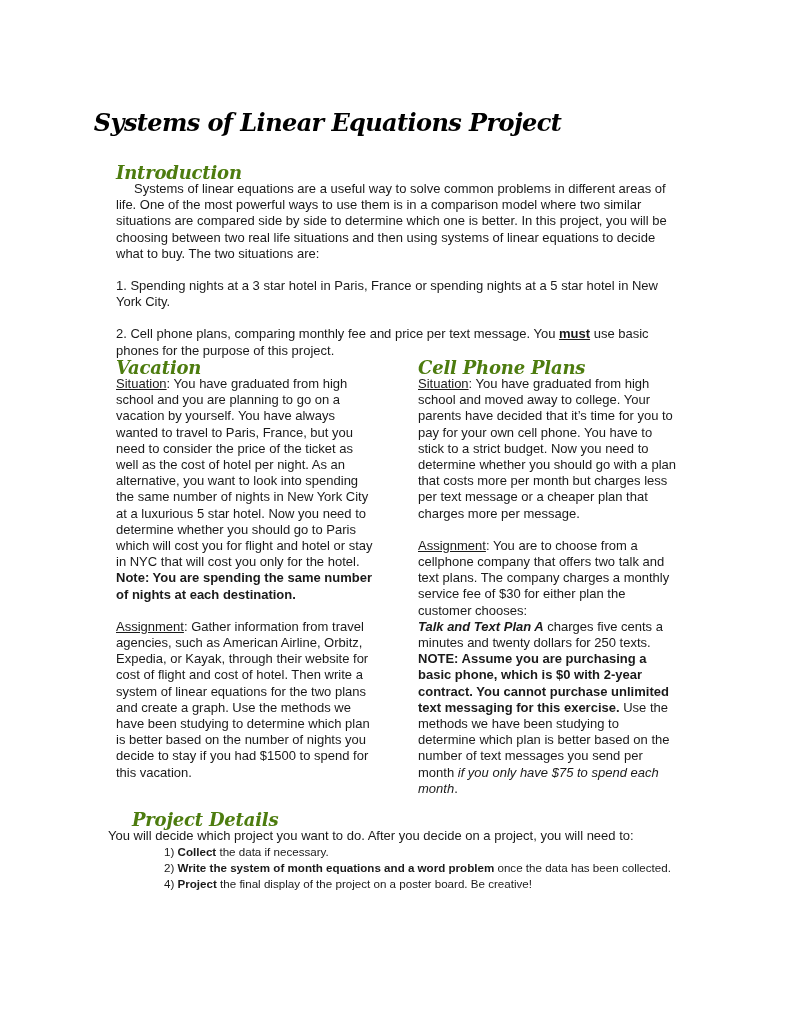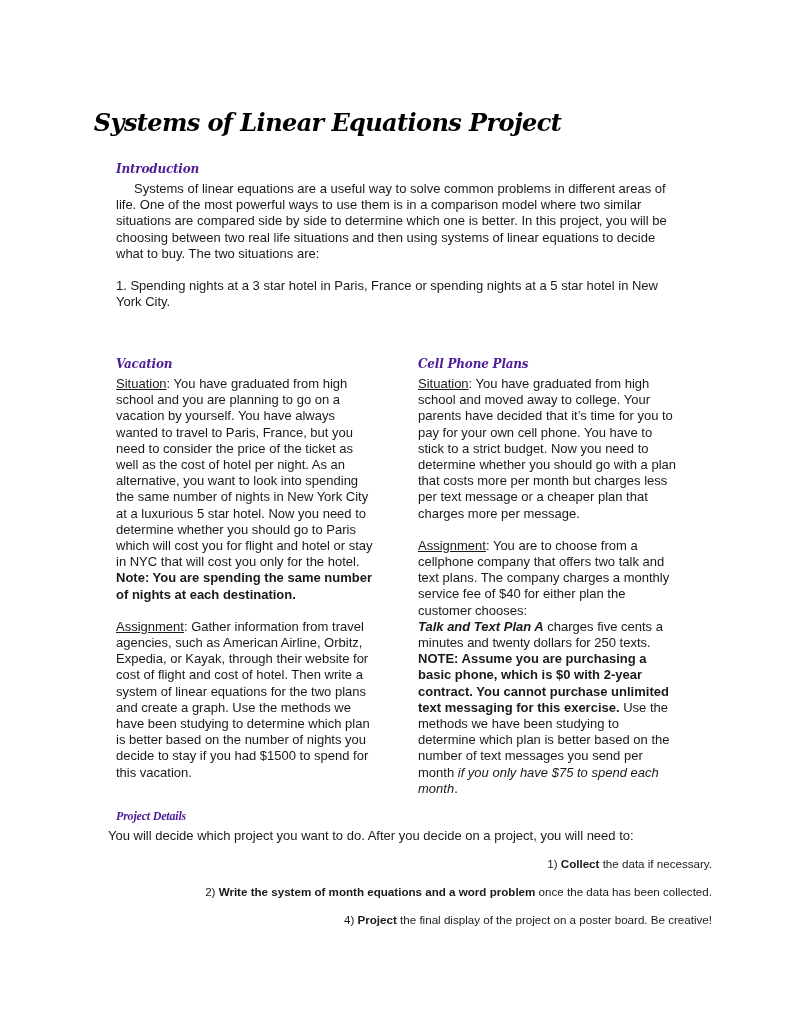--- a/index.html
+++ b/index.html
@@ -3,59 +3,60 @@
   <meta charset="utf-8">
   <style>
     html, body { margin: 0; padding: 0; background: #ffffff; }
     body { width: 791px; height: 1024px; position: relative; overflow: hidden;
            font-family: "Liberation Sans", sans-serif; color: #1a1a1a; }
     .page { position: absolute; left: 0; top: 0; width: 791px; height: 1024px; }
     .title { position: absolute; left: 0; width: 655px; top: 108px; text-align: center;
              font-family: "DejaVu Serif", serif; font-style: italic; font-weight: bold;
              font-size: 24px; letter-spacing: -0.6px; color: #000; }
     .h2 { position: absolute; font-family: "DejaVu Serif", serif; font-style: italic; font-weight: bold;
-          font-size: 12px; color: #4c1d95; letter-spacing: -0.2px; }
+          font-size: 18px; color: #4d7c0f; letter-spacing: -0.2px; }
     .body { position: absolute; font-size: 13px; line-height: 16.2px; color: #1a1a1a; }
     .body p { margin: 0; }
     .u { text-decoration: underline; }
     .b { font-weight: bold; }
     .bi { font-weight: bold; font-style: italic; }
     .i { font-style: italic; }
     .indent { text-indent: 18px; }
     .list { position: absolute; left: 164px; width: 560px; font-size: 11.6px; line-height: 16.2px; }
-    .list p { margin: 12px; text-align: right; }
+    .list p { margin: 0; }
   </style>
 </head>
 <body>
 
 <div class="page">
 
   <div class="title">Systems of Linear Equations Project</div>
 
   <div class="h2" style="left:116px; top:162px;">Introduction</div>
   <div class="body" style="left:116px; top:181px; width:566px;">
     <p class="indent">Systems of linear equations are a useful way to solve common problems in different areas of life. One of the most powerful ways to use them is in a comparison model where two similar situations are compared side by side to determine which one is better. In this project, you will be choosing between two real life situations and then using systems of linear equations to decide what to buy. The two situations are:</p>
     <p style="margin-top:16px;">1. Spending nights at a 3 star hotel in Paris, France or spending nights at a 5 star hotel in New York City.</p>
+    <p style="margin-top:16px;"><span>2. Cell phone plans, comparing monthly fee and price per text message. You </span><span class="b u">must</span><span> use basic phones for the purpose of this project.</span></p>
   </div>
 
   <div class="h2" style="left:116px; top:357px;">Vacation</div>
   <div class="body" style="left:116px; top:376px; width:262px;">
     <p><span class="u">Situation</span><span>: You have graduated from high school and you are planning to go on a vacation by yourself. You have always wanted to travel to Paris, France, but you need to consider the price of the ticket as well as the cost of hotel per night. As an alternative, you want to look into spending the same number of nights in New York City at a luxurious 5 star hotel. Now you need to determine whether you should go to Paris which will cost you for flight and hotel or stay in NYC that will cost you only for the hotel. </span><span class="b">Note: You are spending the same number of nights at each destination.</span></p>
     <p style="margin-top:16px;"><span class="u">Assignment</span><span>: Gather information from travel agencies, such as American Airline, Orbitz, Expedia, or Kayak, through their website for cost of flight and cost of hotel. Then write a system of linear equations for the two plans and create a graph.  Use the methods we have been studying to determine which plan is better based on the number of nights you decide to stay if you had $1500 to spend for this vacation.</span></p>
   </div>
 
   <div class="h2" style="left:418px; top:357px;">Cell Phone Plans</div>
   <div class="body" style="left:418px; top:376px; width:262px;">
     <p><span class="u">Situation</span><span>: You have graduated from high school and moved away to college. Your parents have decided that it’s time for you to pay for your own cell phone. You have to stick to a strict budget. Now you need to determine whether you should go with a plan that costs more per month but charges less per text message or a cheaper plan that charges more per message.</span></p>
-    <p style="margin-top:16px;"><span class="u">Assignment</span><span>: You are to choose from a cellphone company that offers two talk and text plans. The company charges a monthly service fee of $40 for either plan the customer chooses:</span></p>
+    <p style="margin-top:16px;"><span class="u">Assignment</span><span>: You are to choose from a cellphone company that offers two talk and text plans. The company charges a monthly service fee of $30 for either plan the customer chooses:</span></p>
     <p><span class="bi">Talk and Text Plan A</span><span> charges five cents a minutes and twenty dollars for 250 texts.</span></p>
     <p><span class="b">NOTE: Assume you are purchasing a basic phone, which is $0 with 2-year contract. You cannot purchase unlimited text messaging for this exercise.</span><span>  Use the methods we have been studying to determine which plan is better based on the number of text messages you send per month </span><span class="i">if you only have $75 to spend each month</span><span>.</span></p>
   </div>
 
-  <div class="h2" style="left:116px; top:809px;font-family:Liberation Serif, serif;">Project Details</div>
+  <div class="h2" style="left:132px; top:809px;">Project Details</div>
   <div class="body" style="left:108px; top:828px; width:600px;">You will decide which project you want to do. After you decide on a project, you will need to:</div>
   <div class="list" style="top:844px;">
     <p><span>1) </span><span class="b">Collect</span><span> the data if necessary.</span></p>
     <p><span>2) </span><span class="b">Write the system of month equations and a word problem</span><span> once the data has been collected.</span></p>
     <p><span>4) </span><span class="b">Project</span><span> the final display of the project on a poster board. Be creative!</span></p>
   </div>
 
 </div>
 
 </body></html>

